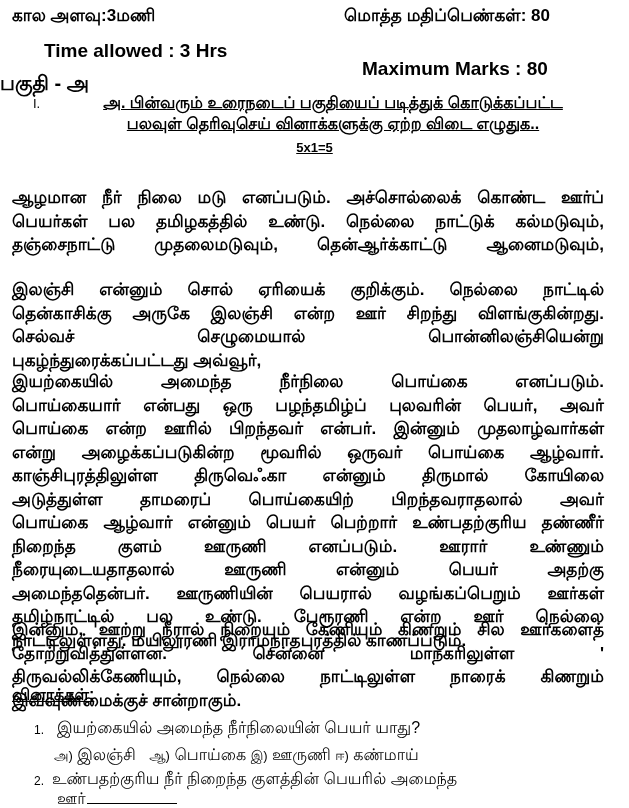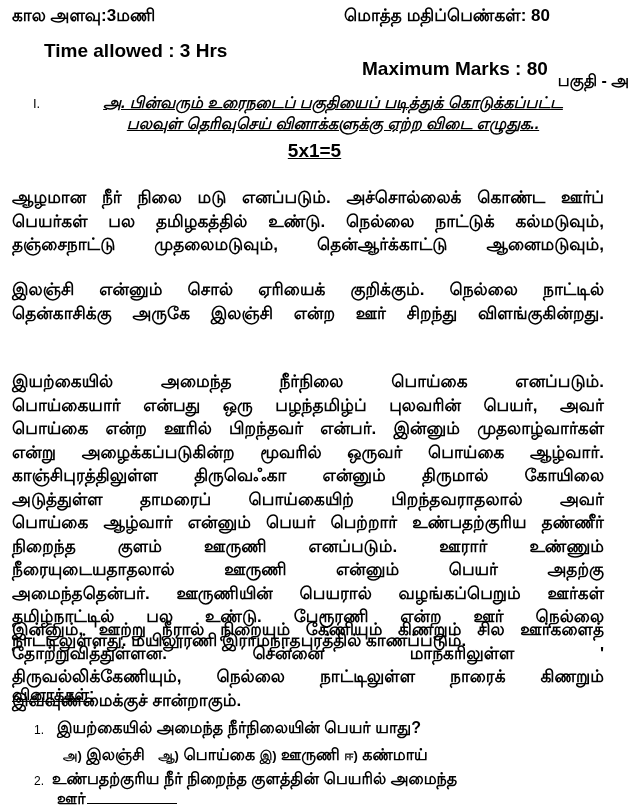--- a/index.html
+++ b/index.html
@@ -8,30 +8,30 @@
     height: 808px;
     overflow: hidden;
     font-family: "Liberation Sans", "DejaVu Sans", sans-serif;
     color: #000000;
     position: relative;
   }
   .page { position: absolute; left: 0; top: 0; width: 556px; height: 808px; }
   .row { position: absolute; white-space: nowrap; font-weight: bold; }
   .hdr { font-size: 17px; }
   .hdr-en { font-size: 19px; }
-  .section-title { position: absolute; left: 0; width: 629px; text-align: right; top: 72px; font-size: 16px; font-weight: bold; }
+  .section-title { position: absolute; left: 0; width: 629px; text-align: left; top: 72px; font-size: 20px; font-weight: bold; }
   .instr-num { position: absolute; left: 33px; top: 96px; font-size: 13px; font-weight: normal; }
   .instr { position: absolute; left: 58px; width: 550px; top: 92px; font-size: 16px; font-weight: bold; line-height: 21px; text-align: center; }
-  .instr span { text-decoration: underline; font-style: italic; }
-  .marks { position: absolute; left: 0; width: 629px; text-align: center; top: 140px; font-size: 19px; font-weight: bold; text-decoration: underline; }
+  .instr span { text-decoration: underline; }
+  .marks { position: absolute; left: 0; width: 629px; text-align: center; top: 140px; font-size: 13px; font-weight: bold; text-decoration: underline; }
   .para { position: absolute; left: 12px; width: 592px; font-size: 17px; font-weight: bold; line-height: 23.5px; text-align: justify; text-align-last: left; margin-top: 24px; }
   .para .line { display: block; text-align: justify; text-align-last: justify; white-space: nowrap; }
   .para .line.last { text-align-last: left; }
   .qhead { position: absolute; left: 12px; top: 686px; font-size: 16px; font-weight: bold; text-decoration: underline; }
-  .q { position: absolute; font-size: 16px; font-weight: bold; white-space: nowrap; }
+  .q { position: absolute; font-size: 16px; font-weight: normal; white-space: nowrap; }
   .qnum { position: absolute; font-size: 12px; font-weight: normal; }
   .blank { display: inline-block; width: 90px; border-bottom: 1.5px solid #000; margin-left: 1px; vertical-align: baseline; }
 </style>
 </head>
 <body>
 
 <div class="page">
 
   <div class="row hdr" style="left:12px; top:6px;">கால அளவு:3மணி</div>
   <div class="row hdr" style="left:344px; top:6px;">மொத்த மதிப்பெண்கள்: 80</div>
@@ -48,20 +48,22 @@
 
   <div class="para" style="top:162px;">
     <span class="line">ஆழமான நீர் நிலை மடு எனப்படும். அச்சொல்லைக் கொண்ட ஊர்ப்</span>
     <span class="line">பெயர்கள் பல தமிழகத்தில் உண்டு. நெல்லை நாட்டுக் கல்மடுவும்,</span>
     <span class="line">தஞ்சைநாட்டு முதலைமடுவும், தென்ஆர்க்காட்டு ஆனைமடுவும்,</span>
   </div>
 
   <div class="para" style="top:254px;">
     <span class="line">இலஞ்சி என்னும் சொல் ஏரியைக் குறிக்கும். நெல்லை நாட்டில்</span>
     <span class="line">தென்காசிக்கு அருகே இலஞ்சி என்ற ஊர் சிறந்து விளங்குகின்றது.</span>
+    <span class="line">செல்வச் செழுமையால் பொன்னிலஞ்சியென்று</span>
+    <span class="line last">புகழ்ந்துரைக்கப்பட்டது அவ்வூர்,</span>
   </div>
 
   <div class="para" style="top:346px;">
     <span class="line">இயற்கையில் அமைந்த நீர்நிலை பொய்கை எனப்படும்.</span>
     <span class="line">பொய்கையார் என்பது ஒரு பழந்தமிழ்ப் புலவரின் பெயர், அவர்</span>
     <span class="line">பொய்கை என்ற ஊரில் பிறந்தவர் என்பர். இன்னும் முதலாழ்வார்கள்</span>
     <span class="line">என்று அழைக்கப்படுகின்ற மூவரில் ஒருவர் பொய்கை ஆழ்வார்.</span>
     <span class="line">காஞ்சிபுரத்திலுள்ள திருவெஃகா என்னும் திருமால் கோயிலை</span>
     <span class="line">அடுத்துள்ள தாமரைப் பொய்கையிற் பிறந்தவராதலால் அவர்</span>
     <span class="line">பொய்கை ஆழ்வார் என்னும் பெயர் பெற்றார் உண்பதற்குரிய தண்ணீர்</span>
@@ -77,21 +79,21 @@
     <span class="line">தோற்றுவித்துள்ளன. சென்னை மாநகரிலுள்ள '</span>
     <span class="line">திருவல்லிக்கேணியும், நெல்லை நாட்டிலுள்ள நாரைக் கிணறும்</span>
     <span class="line last">இவ்வுண்மைக்குச் சான்றாகும்.</span>
   </div>
 
   <div class="qhead">வினாக்கள்:</div>
 
   <div>
     <div class="qnum" style="left:34px; top:723px;">1.</div>
     <div class="q" style="left:57px; top:719px;">இயற்கையில் அமைந்த நீர்நிலையின் பெயர் யாது?</div>
-    <div class="q" style="left:63px; top:746px;">
+    <div class="q" style="left:54px; top:746px;">
       <span style="font-size:13px;">அ)</span>
       <span>இலஞ்சி</span>&nbsp;&nbsp;
       <span style="font-size:13px;">ஆ)</span>
       <span>பொய்கை</span>
       <span style="font-size:13px;">இ)</span>
       <span>ஊருணி</span>
       <span style="font-size:13px;">ஈ)</span>
       <span>கண்மாய்</span>
     </div>
   </div>

